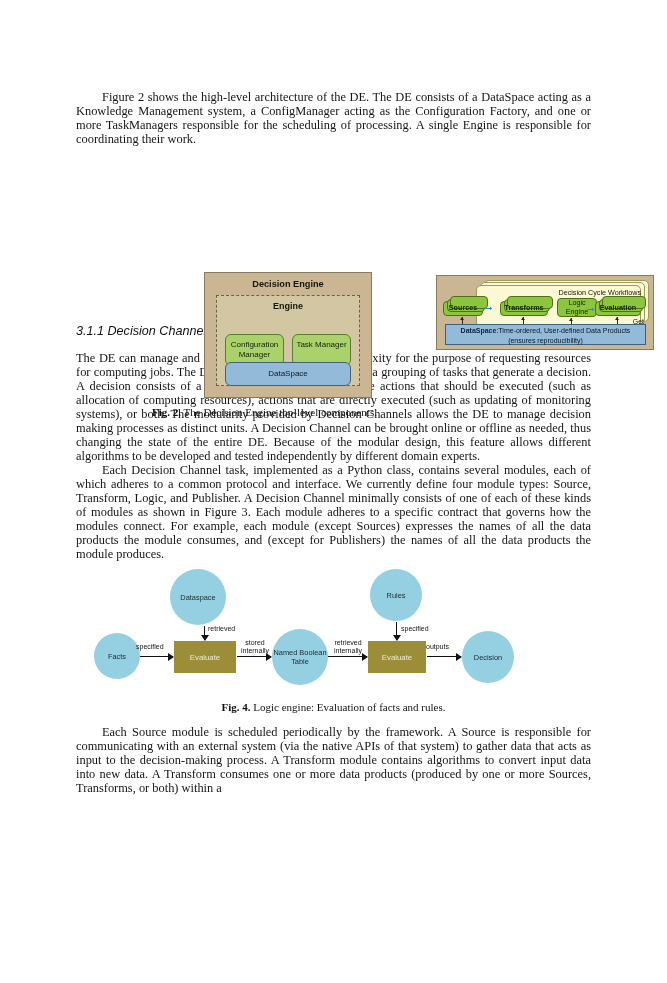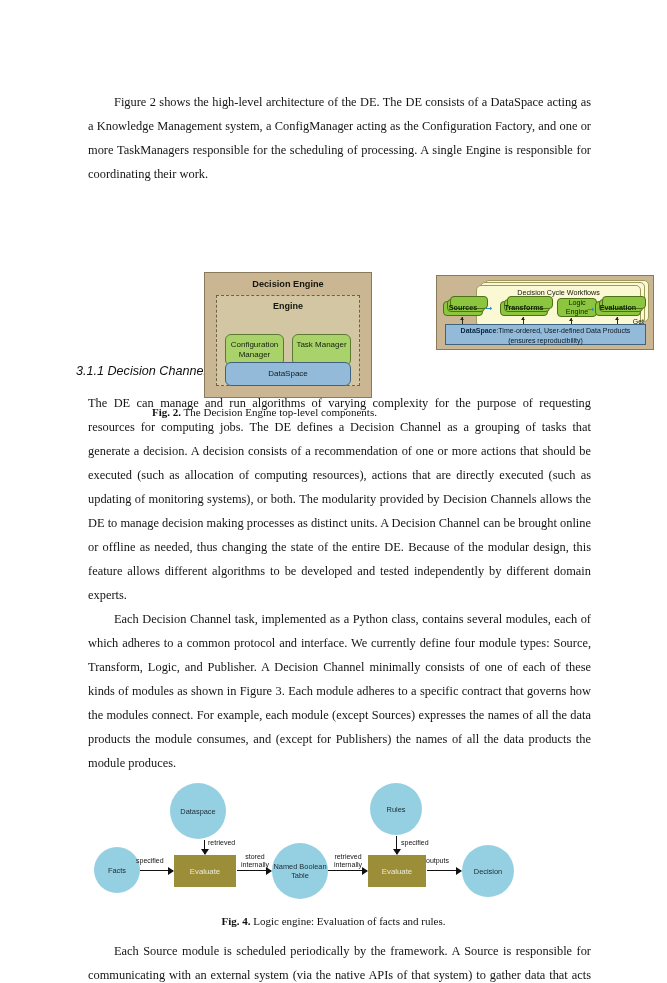--- a/index.html
+++ b/index.html
@@ -30,23 +30,23 @@
     font-size: 12.5px;
     color: #111;
   }
   .content {
     position: absolute;
     left: 76px;
     right: 76px;
     top: 90px;
   }
   p.body {
-    margin: 0 0 0 12px;
+    margin: 0 0 0 0;
     font-size: 12.4px;
-    line-height: 24px;
+    line-height: 14px;
     text-align: justify;
     text-indent: 26px;
     color: #141414;
     hyphens: none;
   }
   p.body.noindent { text-indent: 0; }
 
   
   .figrow {
     position: absolute;
@@ -151,21 +151,21 @@
     border: 1px solid #9d9a5c;
     border-radius: 5px;
     box-sizing: border-box;
   }
   .fig3 .wf-l3 { left: 8px; top: 0px;  width: 165px; height: 42px; }
   .fig3 .wf-l2 { left: 4px; top: 2px;  width: 165px; height: 42px; }
   .fig3 .wf-l1 { left: 0px; top: 5px;  width: 165px; height: 42px; }
   .fig3 .wf-title {
     position: absolute;
     left: 0; top: 8px; width: 165px;
-    text-align: center;
+    text-align: right;
     font-family: "Liberation Sans", sans-serif;
     font-size: 7.2px;
     color: #15180e;
     z-index: 4;
   }
   .fig3 .node {
     position: absolute;
     background: #8cc63f;
     border: 1px solid #4e7019;
     border-radius: 4px;

